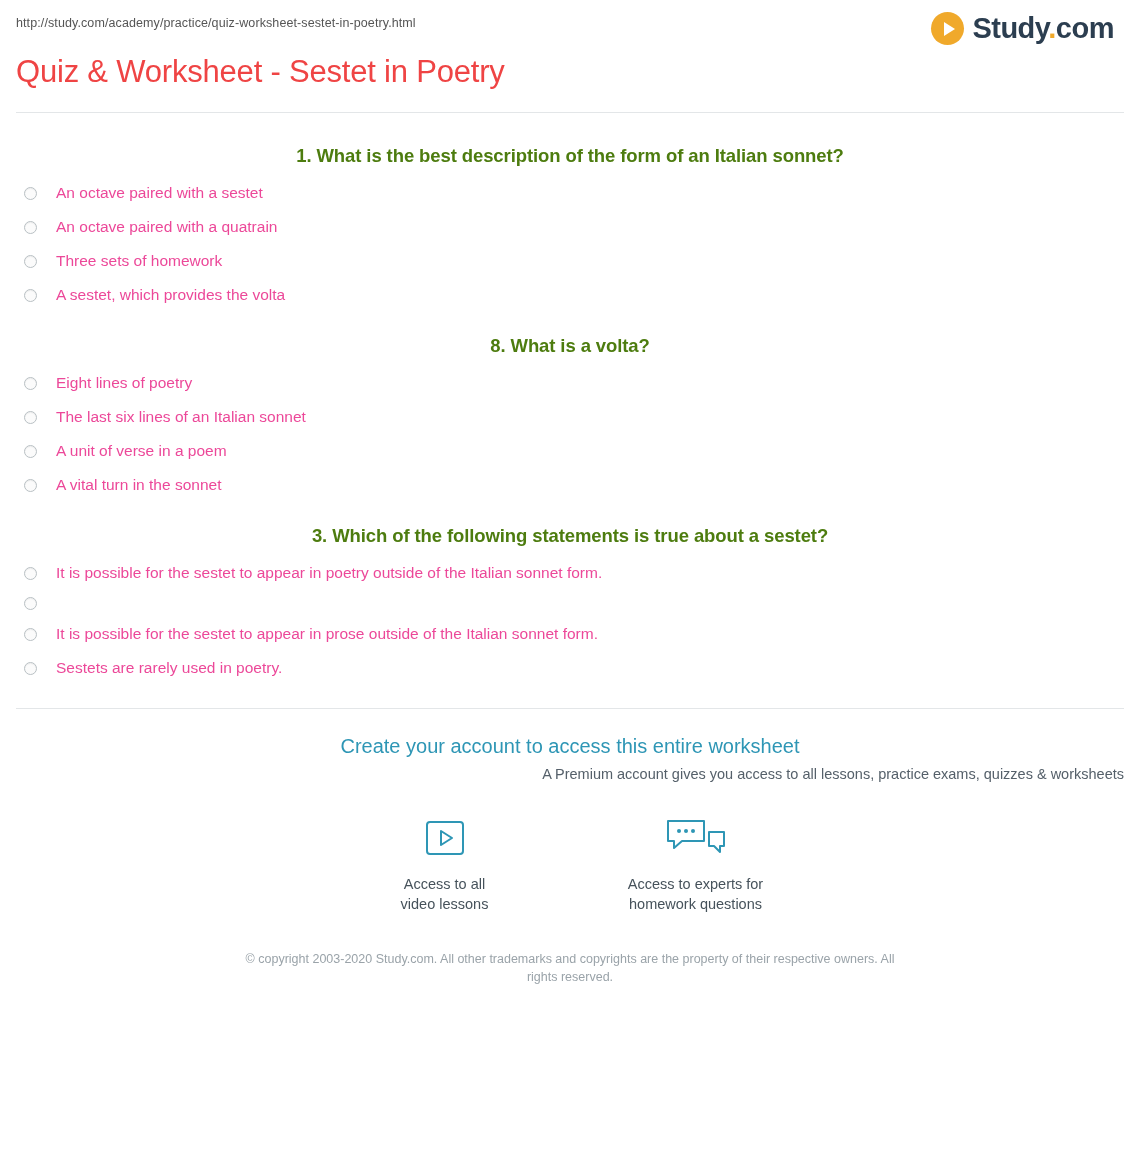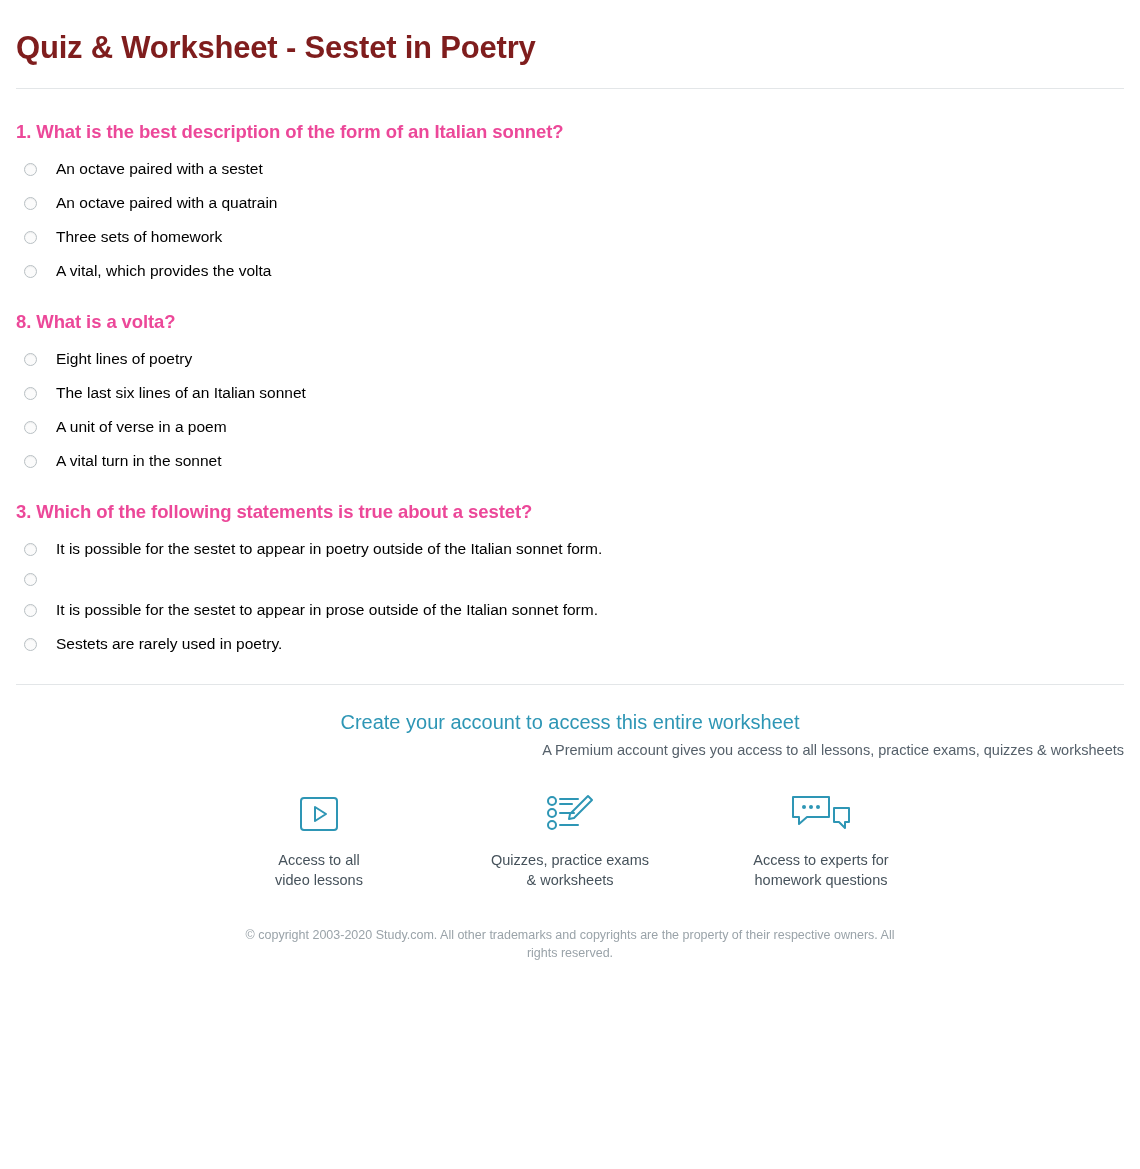--- a/index.html
+++ b/index.html
@@ -65,66 +65,67 @@
     font-size: 29px;
     font-weight: bold;
     color: #2c3e50;
     letter-spacing: -0.5px;
   }
   .logo-text .dot { color: #f0a92b; }
   .logo-text .tld { color: #2c3e50; }
 
   
   h1.title {
-    margin: 30px 0 0 0;
+    margin: 0 0 0 0;
     font-size: 31px;
-    font-weight: bold;
-    color: #7f1d1d;
+    font-weight: normal;
+    color: #ef4444;
     letter-spacing: -0.2px;
   }
   .rule {
     border: 0;
     border-top: 1px solid #e3e6e8;
     margin: 22px 0 0 0;
   }
 
   
   .questions {
     padding-top: 10px;
   }
   .question {
     margin-bottom: 30px;
   }
   .q-text {
     font-size: 18.5px;
     font-weight: bold;
-    color: #ec4899;
+    color: #4d7c0f;
     margin: 22px 0 16px 0;
     letter-spacing: -0.1px;
+    text-align: center;
   }
   .choice {
     display: flex;
     align-items: center;
     margin: 0 0 14px 0;
     padding-left: 8px;
   }
   .radio {
     width: 13px;
     height: 13px;
     border: 1px solid #b9c0c4;
     border-radius: 50%;
     background: #fbfbfb;
     box-sizing: border-box;
     margin-right: 19px;
     flex: 0 0 auto;
     box-shadow: inset 0 1px 1px rgba(0,0,0,0.06);
   }
   .choice-label {
     font-size: 15.5px;
-    color: #000000;
+    color: #ec4899;
     line-height: 20px;
   }
 
   
   .promo-divider {
     border: 0;
     border-top: 1px solid #e3e6e8;
     margin: 18px 0 0 0;
   }
   .promo {
@@ -172,20 +173,27 @@
     color: #9aa3a9;
     line-height: 18px;
     padding: 0 215px;
   }
 </style>
 </head>
 <body>
 
 <div class="page">
 
+  <div class="header">
+    <div class="url">http://study.com/academy/practice/quiz-worksheet-sestet-in-poetry.html</div>
+    <div class="logo">
+      <span class="logo-mark"></span>
+      <span class="logo-text"><span>Study</span><span class="dot">.</span><span class="tld">com</span></span>
+    </div>
+  </div>
 
   <h1 class="title">Quiz &amp; Worksheet - Sestet in Poetry</h1>
   <hr class="rule">
 
   <div class="questions">
 
     <div class="question">
       <div class="q-text">1. What is the best description of the form of an Italian sonnet?</div>
       <div class="choice">
         <span class="radio"></span>
@@ -194,21 +202,21 @@
       <div class="choice">
         <span class="radio"></span>
         <span class="choice-label">An octave paired with a quatrain</span>
       </div>
       <div class="choice">
         <span class="radio"></span>
         <span class="choice-label">Three sets of homework</span>
       </div>
       <div class="choice">
         <span class="radio"></span>
-        <span class="choice-label">A vital, which provides the volta</span>
+        <span class="choice-label">A sestet, which provides the volta</span>
       </div>
     </div>
 
     <div class="question">
       <div class="q-text">8. What is a volta?</div>
       <div class="choice">
         <span class="radio"></span>
         <span class="choice-label">Eight lines of poetry</span>
       </div>
       <div class="choice">
@@ -260,38 +268,20 @@
             <rect x="5" y="5" width="36" height="32" rx="3" stroke="#2e96b5" stroke-width="2"></rect>
             <path d="M19 14 L30 21 L19 28 Z" stroke="#2e96b5" stroke-width="2" stroke-linejoin="round" fill="none"></path>
           </svg>
         </div>
         <div class="perk-text">
           <div>Access to all</div>
           <div>video lessons</div>
         </div>
       </div>
 
-      <div class="perk">
-        <div class="perk-icon">
-          <svg width="52" height="44" viewBox="0 0 52 44" fill="none" xmlns="http://www.w3.org/2000/svg">
-            <circle cx="8" cy="9" r="4" stroke="#2e96b5" stroke-width="2"></circle>
-            <circle cx="8" cy="21" r="4" stroke="#2e96b5" stroke-width="2"></circle>
-            <circle cx="8" cy="33" r="4" stroke="#2e96b5" stroke-width="2"></circle>
-            <line x1="16" y1="7" x2="34" y2="7" stroke="#2e96b5" stroke-width="2" stroke-linecap="round"></line>
-            <line x1="16" y1="12" x2="28" y2="12" stroke="#2e96b5" stroke-width="2" stroke-linecap="round"></line>
-            <line x1="16" y1="21" x2="30" y2="21" stroke="#2e96b5" stroke-width="2" stroke-linecap="round"></line>
-            <line x1="16" y1="33" x2="34" y2="33" stroke="#2e96b5" stroke-width="2" stroke-linecap="round"></line>
-            <path d="M44 4 L48 8 L30 26 L25 27 L26 22 Z" stroke="#2e96b5" stroke-width="2" stroke-linejoin="round" fill="none"></path>
-          </svg>
-        </div>
-        <div class="perk-text">
-          <div>Quizzes, practice exams</div>
-          <div>&amp; worksheets</div>
-        </div>
-      </div>
 
       <div class="perk">
         <div class="perk-icon">
           <svg width="62" height="44" viewBox="0 0 62 44" fill="none" xmlns="http://www.w3.org/2000/svg">
             <path d="M3 5 h36 v20 h-22 l-8 7 v-7 h-6 z" stroke="#2e96b5" stroke-width="2" stroke-linejoin="round" fill="none"></path>
             <circle cx="14" cy="15" r="2" fill="#2e96b5"></circle>
             <circle cx="21" cy="15" r="2" fill="#2e96b5"></circle>
             <circle cx="28" cy="15" r="2" fill="#2e96b5"></circle>
             <path d="M44 16 h15 v14 h-4 v6 l-6 -6 h-5 z" stroke="#2e96b5" stroke-width="2" stroke-linejoin="round" fill="none"></path>
           </svg>

